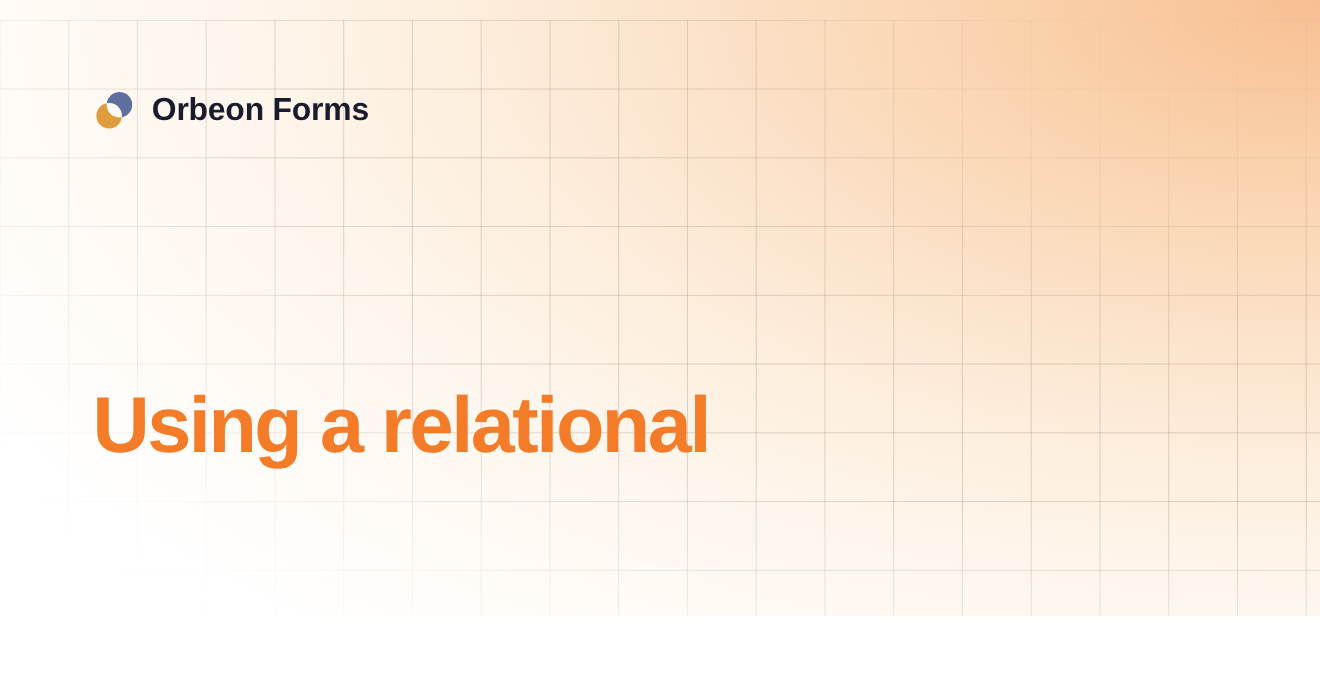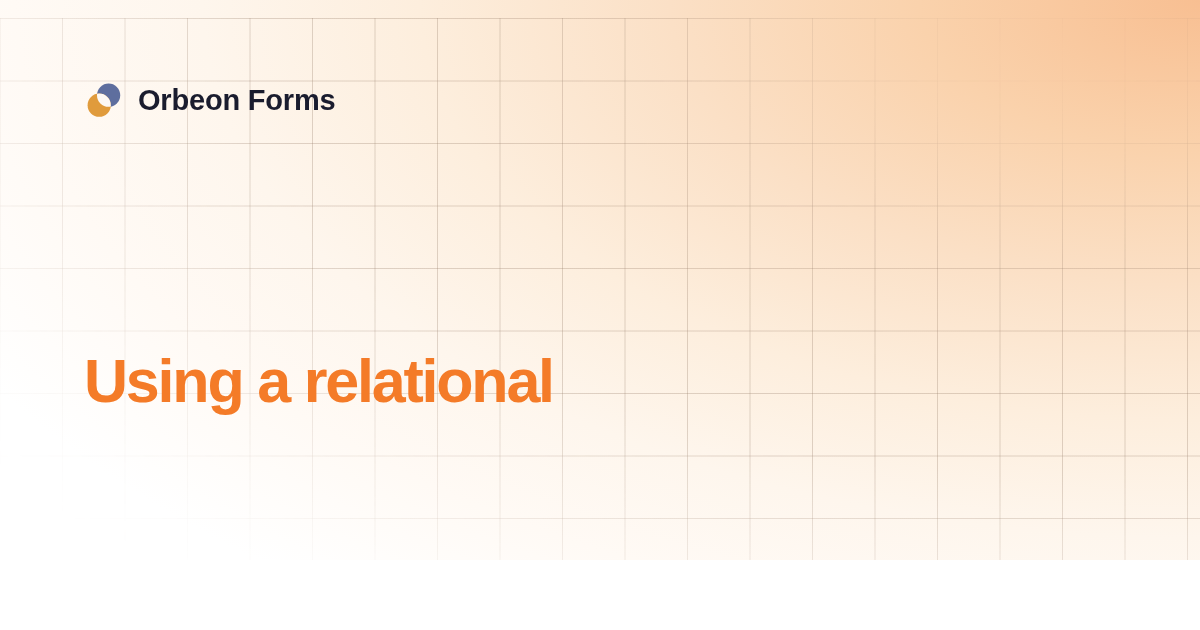--- a/index.html
+++ b/index.html
@@ -76,21 +76,21 @@
     line-height: 1;
   }
 
   
   .headline {
     position: absolute;
     left: 84px;
     top: 352px;
     width: 900px;
     margin: 0;
-    font-size: 61px;
+    font-size: 72px;
     font-weight: 700;
     line-height: 0.98;
     letter-spacing: -2.2px;
     color: #f47b28;
     font-stretch: condensed;
   }
 
   .headline-line {
     display: block;
     white-space: nowrap;

